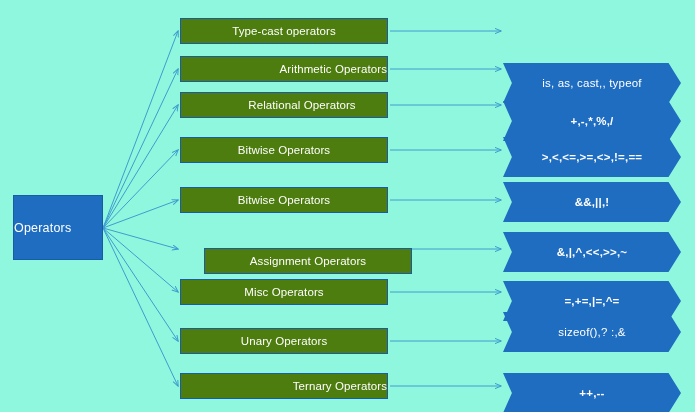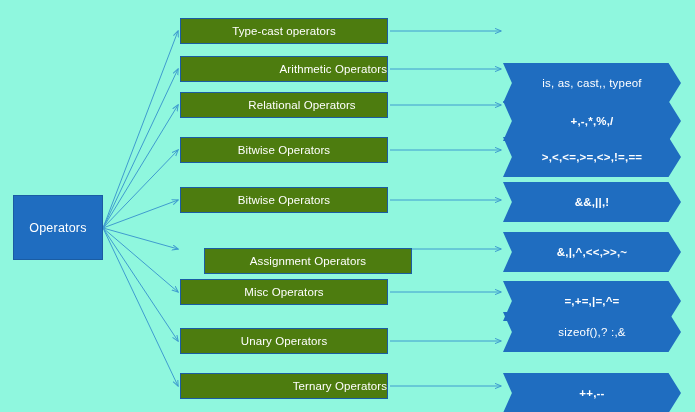--- a/index.html
+++ b/index.html
@@ -29,21 +29,21 @@
   .root-node {
     position: absolute;
     left: 13px;
     top: 195px;
     width: 90px;
     height: 65px;
     background: #1f6dc0;
     border: 1px solid #1a5ca3;
     display: flex;
     align-items: center;
-    justify-content: center;
+    justify-content: flex-start;
     box-sizing: border-box;
   }
   .root-node .label {
     color: #ffffff;
     font-size: 12.5px;
     letter-spacing: 0.2px;
     white-space: nowrap;
   }
   .cat-node {
     position: absolute;

